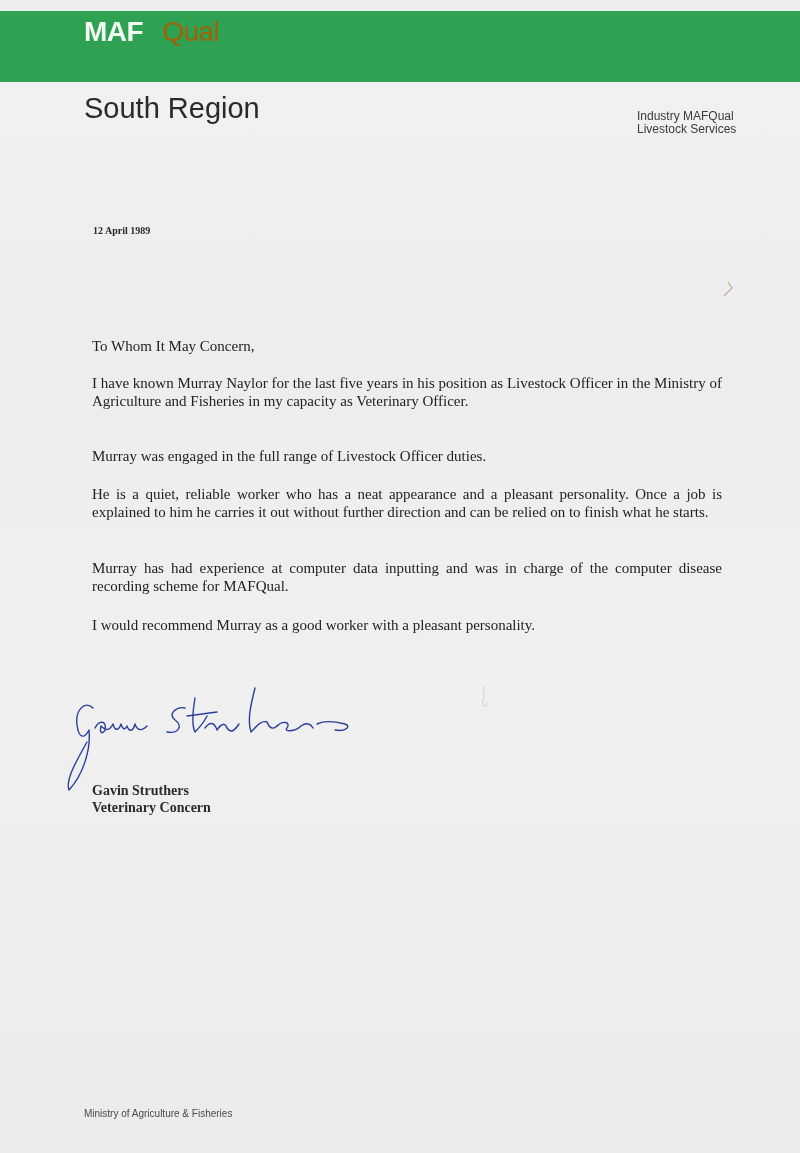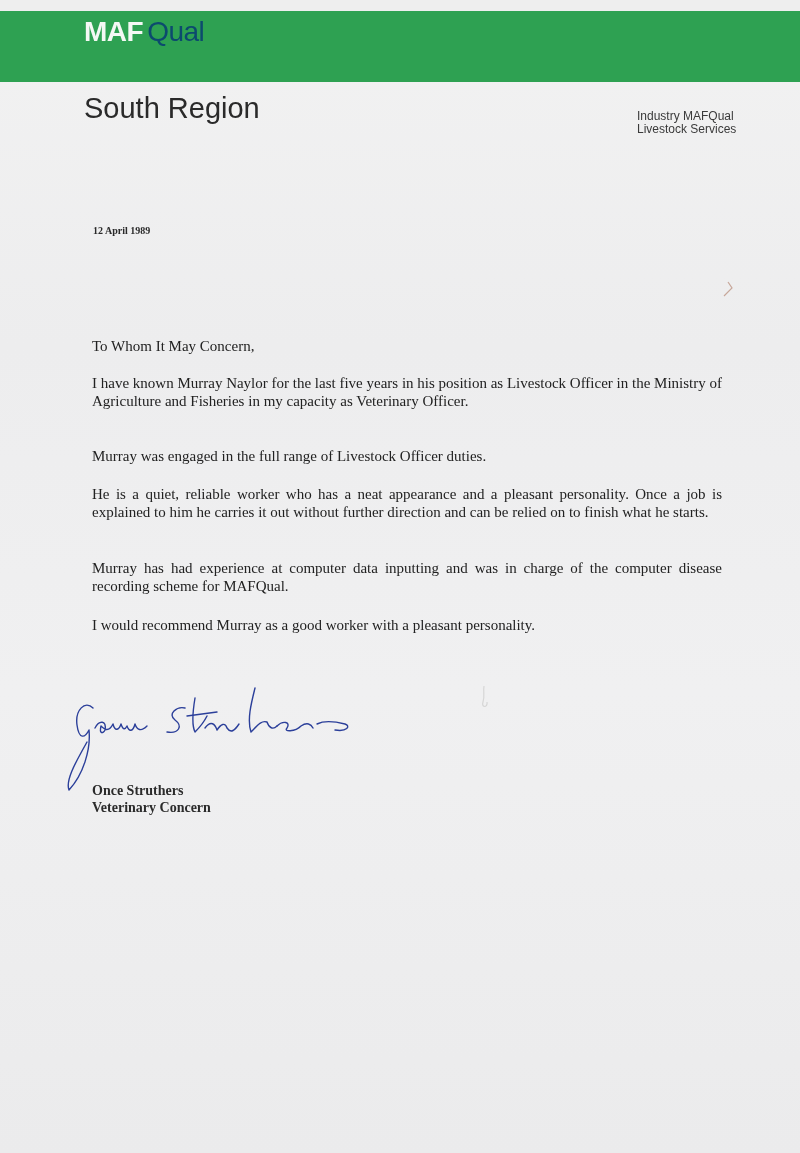--- a/index.html
+++ b/index.html
@@ -13,21 +13,21 @@
     .green-band {
       position: absolute; left: 0; top: 11px; width: 800px; height: 71px;
       background: #2ea152;
     }
     .brand {
       position: absolute; left: 84px; top: 16px;
       font-family: "Liberation Sans", sans-serif; font-size: 28px; letter-spacing: -0.5px;
       white-space: nowrap;
     }
     .brand .maf { color: #f4f8f4; font-weight: bold; }
-    .brand .qual { color: #0c4a6e; font-weight: normal; margin-left: 4px; }
+    .brand .qual { color: #a16207; font-weight: normal; margin-left: 19px; }
     .region {
       position: absolute; left: 84px; top: 92px;
       font-family: "Liberation Sans", sans-serif; font-size: 29px; color: #2a2a2a;
     }
     .services {
       position: absolute; left: 637px; top: 110px;
       font-family: "Liberation Sans", sans-serif; font-size: 12px; line-height: 13px; color: #3a3a3a;
     }
     .date {
       position: absolute; left: 93px; top: 225px; font-size: 10px; font-weight: bold; color: #2a2a2a;
@@ -100,17 +100,18 @@
     <path d="M200 8 C196 24, 192 40, 196 52 C202 46, 206 40, 212 42 C214 48, 218 50, 222 46"></path>
     <path d="M222 46 C228 40, 236 42, 232 48 C228 52, 240 52, 246 46 C252 42, 256 44, 258 48"></path>
     <path d="M262 44 C270 40, 282 42, 290 44 C296 46, 292 52, 280 50"></path>
   </g>
 </svg>
 
 <svg class="mark" style="left:478px;top:682px" width="14" height="30">
   <path d="M6 4 C5 10, 7 14, 5 20 C3 26, 10 26, 9 20" stroke="#d6d6d6" stroke-width="1.2" fill="none"></path>
 </svg>
 
-<div class="signer-name">Once Struthers</div>
+<div class="signer-name">Gavin Struthers</div>
 <div class="signer-title">Veterinary Concern</div>
 
 <div class="footer">
+  <div>Ministry of Agriculture &amp; Fisheries</div>
 </div>
 
 </body></html>

